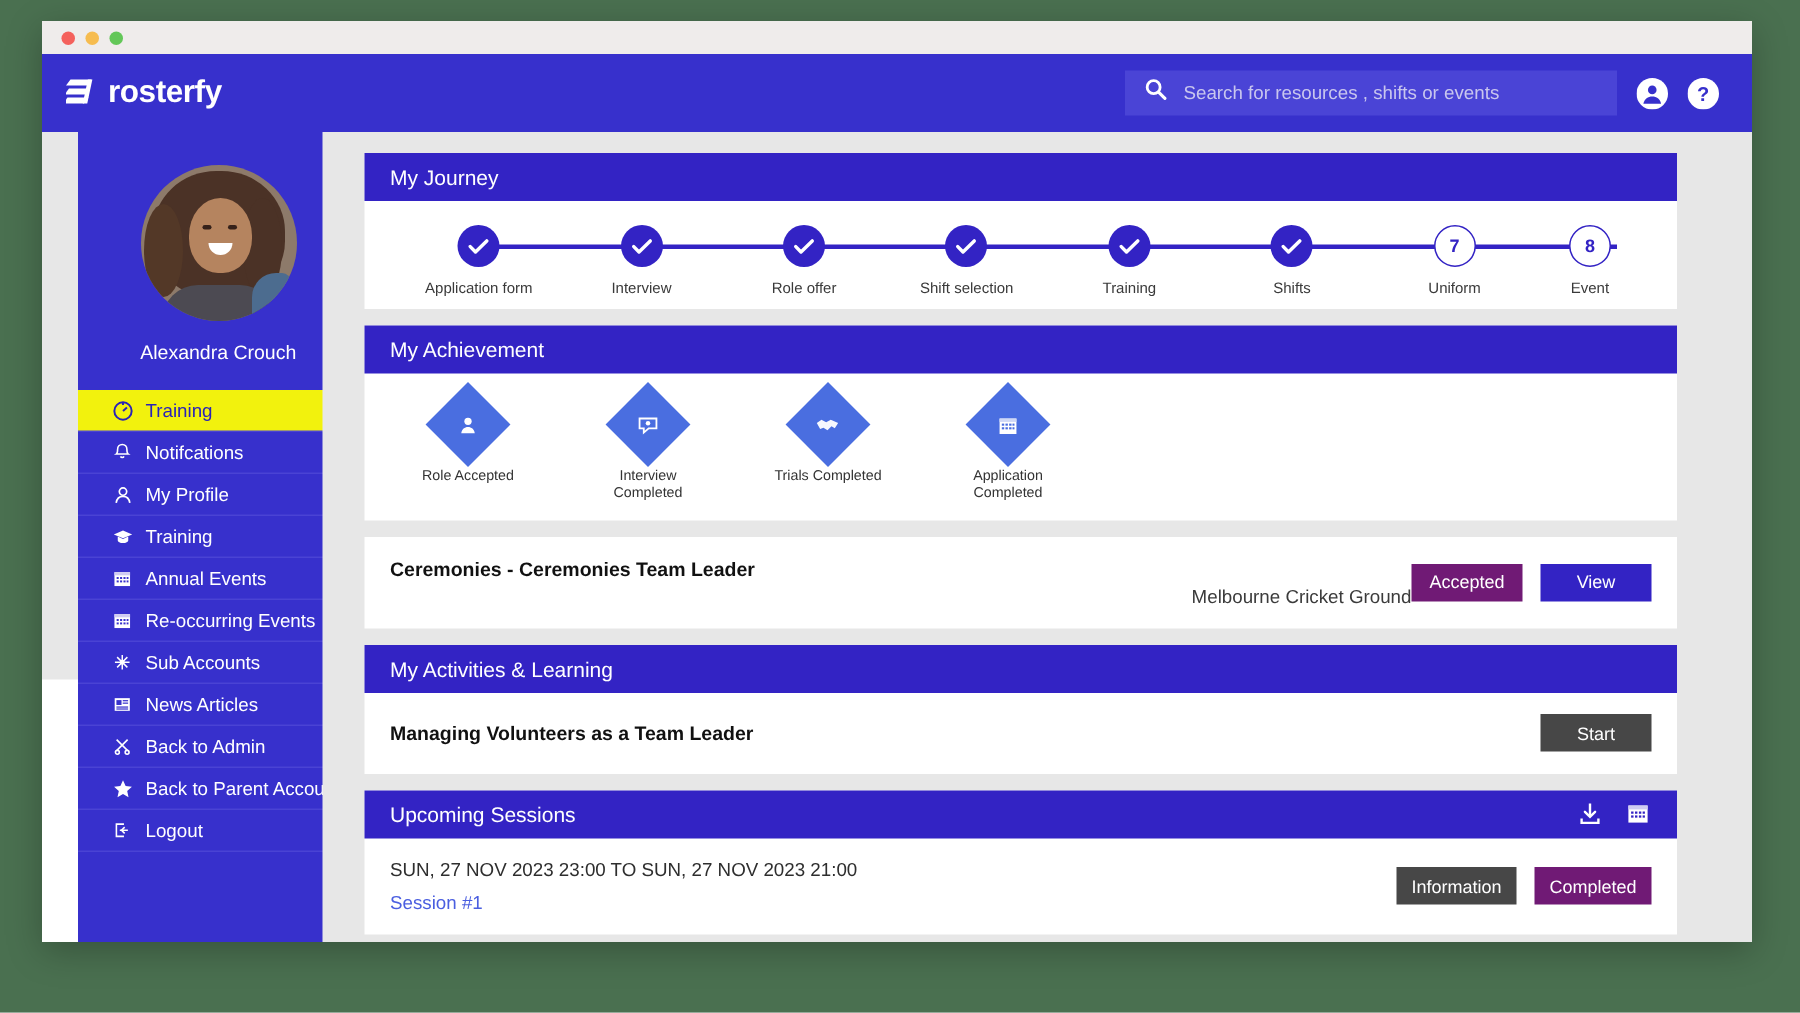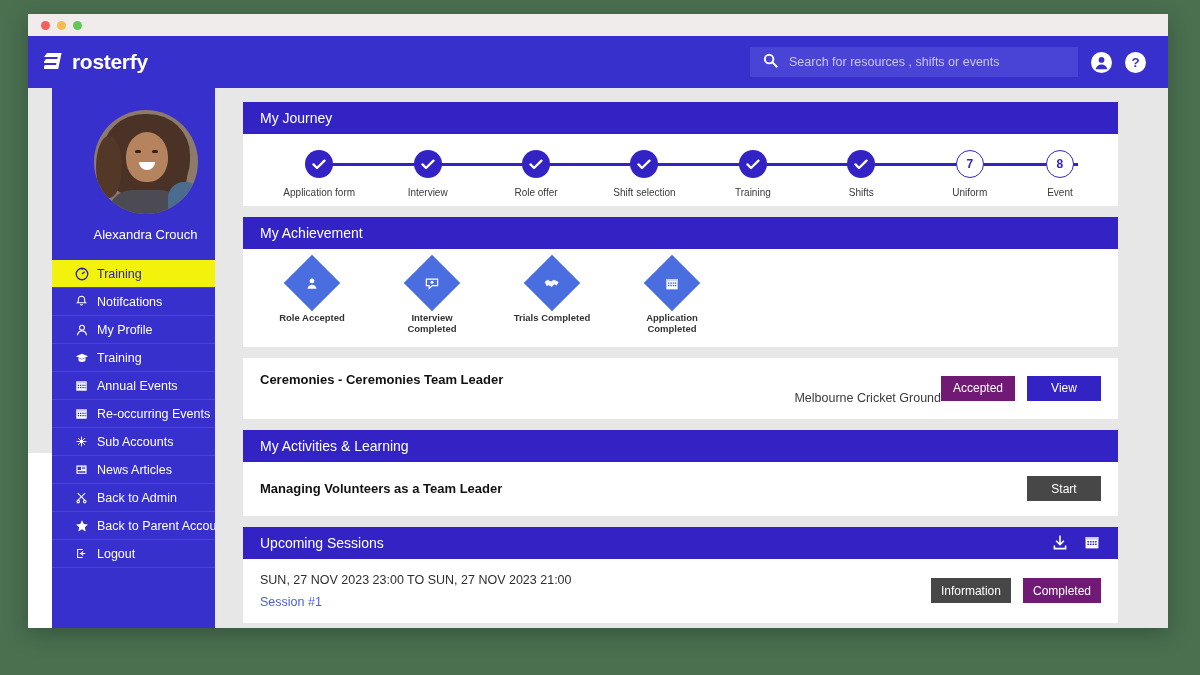--- a/index.html
+++ b/index.html
@@ -178,21 +178,21 @@
   }
   .step:last-child .step-line { display: none; }
   .step-label {
     margin-top: 9px; font-size: 10px; color: #3a3a3a;
     white-space: nowrap;
   }
   .tick { width: 14px; height: 11px; }
 
   
   .ach-body { padding: 14px 28px 12px; display: flex; gap: 38px; }
-  .ach { width: 82px; text-align: center; font-weight: bold; }
+  .ach { width: 82px; text-align: center; }
   .diamond {
     width: 40px; height: 40px; background: #4a6ee0;
     transform: rotate(45deg); margin: 0 auto;
     display: flex; align-items: center; justify-content: center;
   }
   .diamond > * { transform: rotate(-45deg); }
   .ach-label {
     margin-top: 10px; font-size: 9.5px; color: #333;
     line-height: 1.15;
   }

